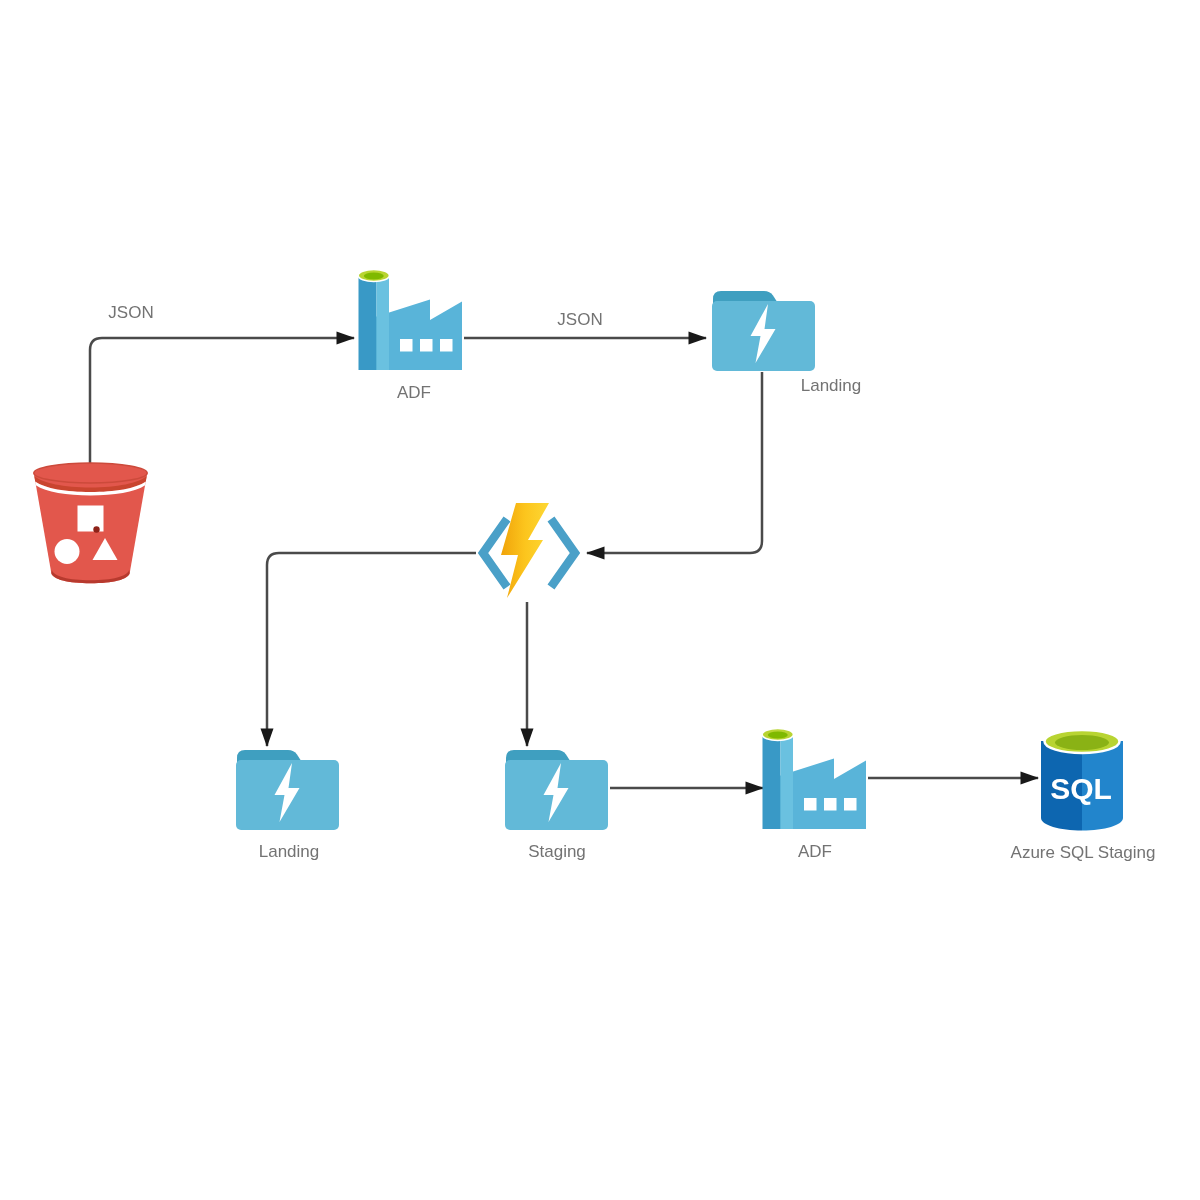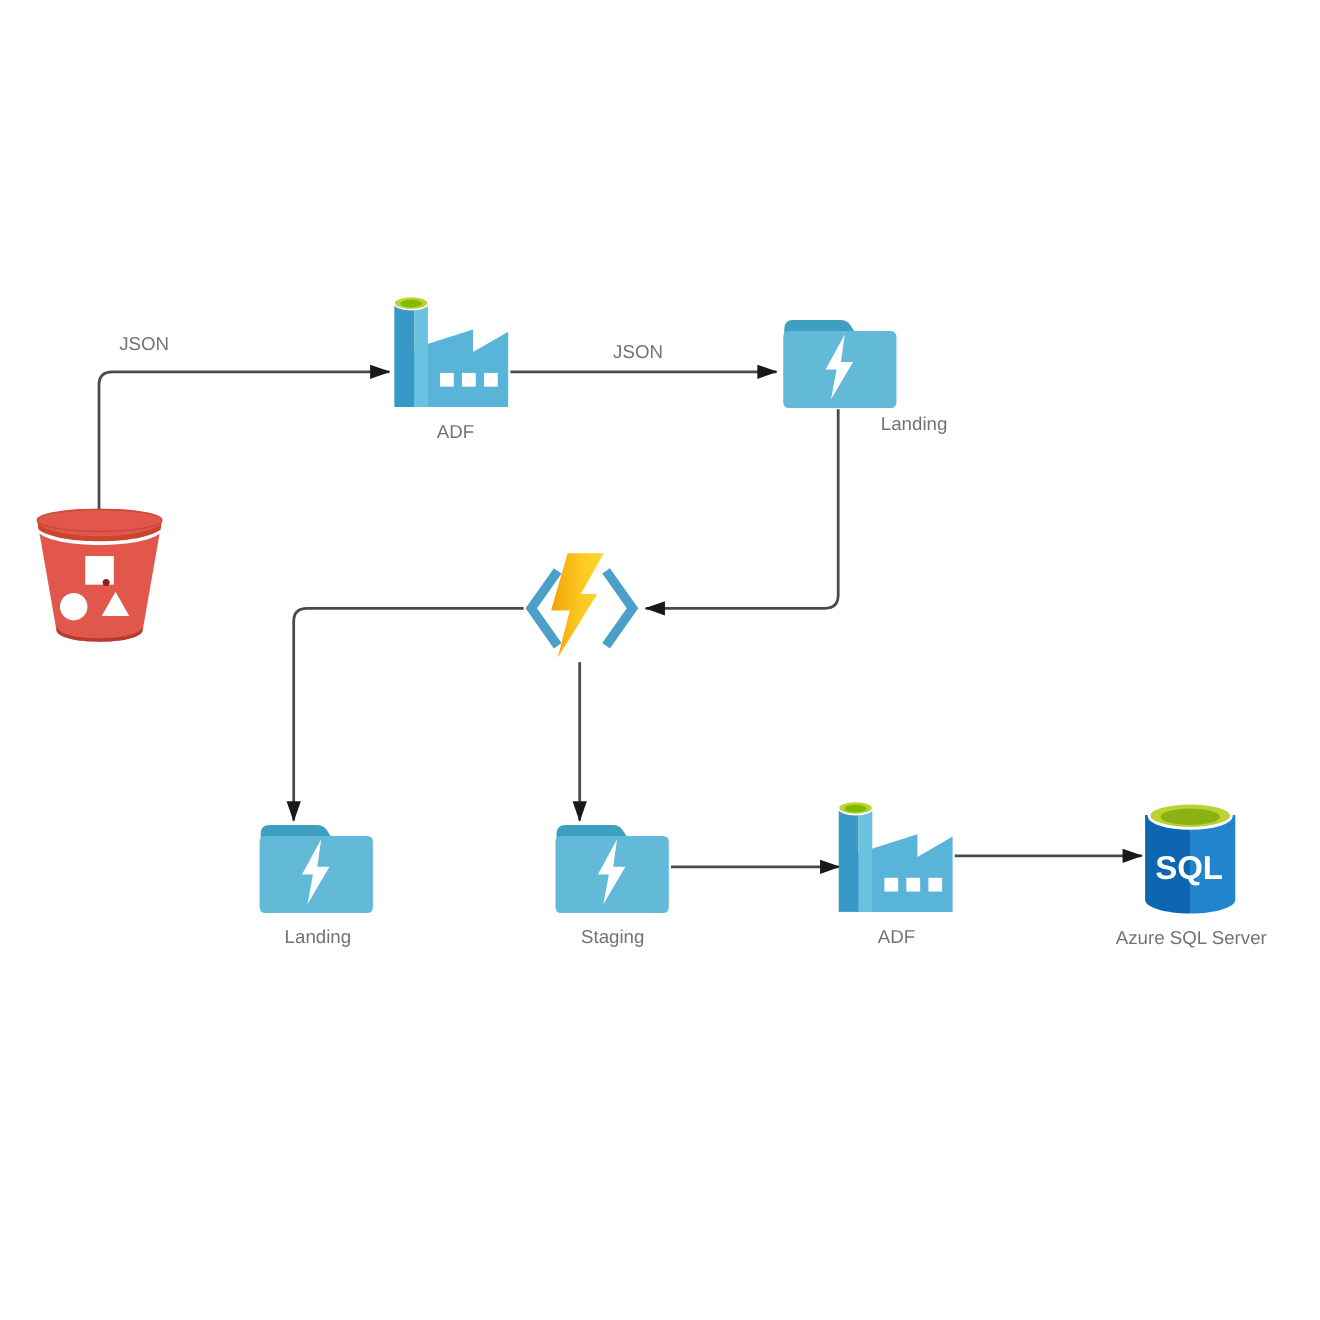--- a/index.html
+++ b/index.html
@@ -145,15 +145,15 @@
     </svg>
   </div>
 
   <div class="lbl" style="left:131px;top:304px;">JSON</div>
   <div class="lbl" style="left:580px;top:311px;">JSON</div>
   <div class="lbl" style="left:414px;top:384px;">ADF</div>
   <div class="lbl" style="left:831px;top:377px;">Landing</div>
   <div class="lbl" style="left:289px;top:843px;">Landing</div>
   <div class="lbl" style="left:557px;top:843px;text-align:right;">Staging</div>
   <div class="lbl" style="left:815px;top:843px;">ADF</div>
-  <div class="lbl" style="left:1083px;top:844px;">Azure SQL Server</div>
+  <div class="lbl" style="left:1083px;top:844px;">Azure SQL Staging</div>
 
 </div>
 
 </body></html>

